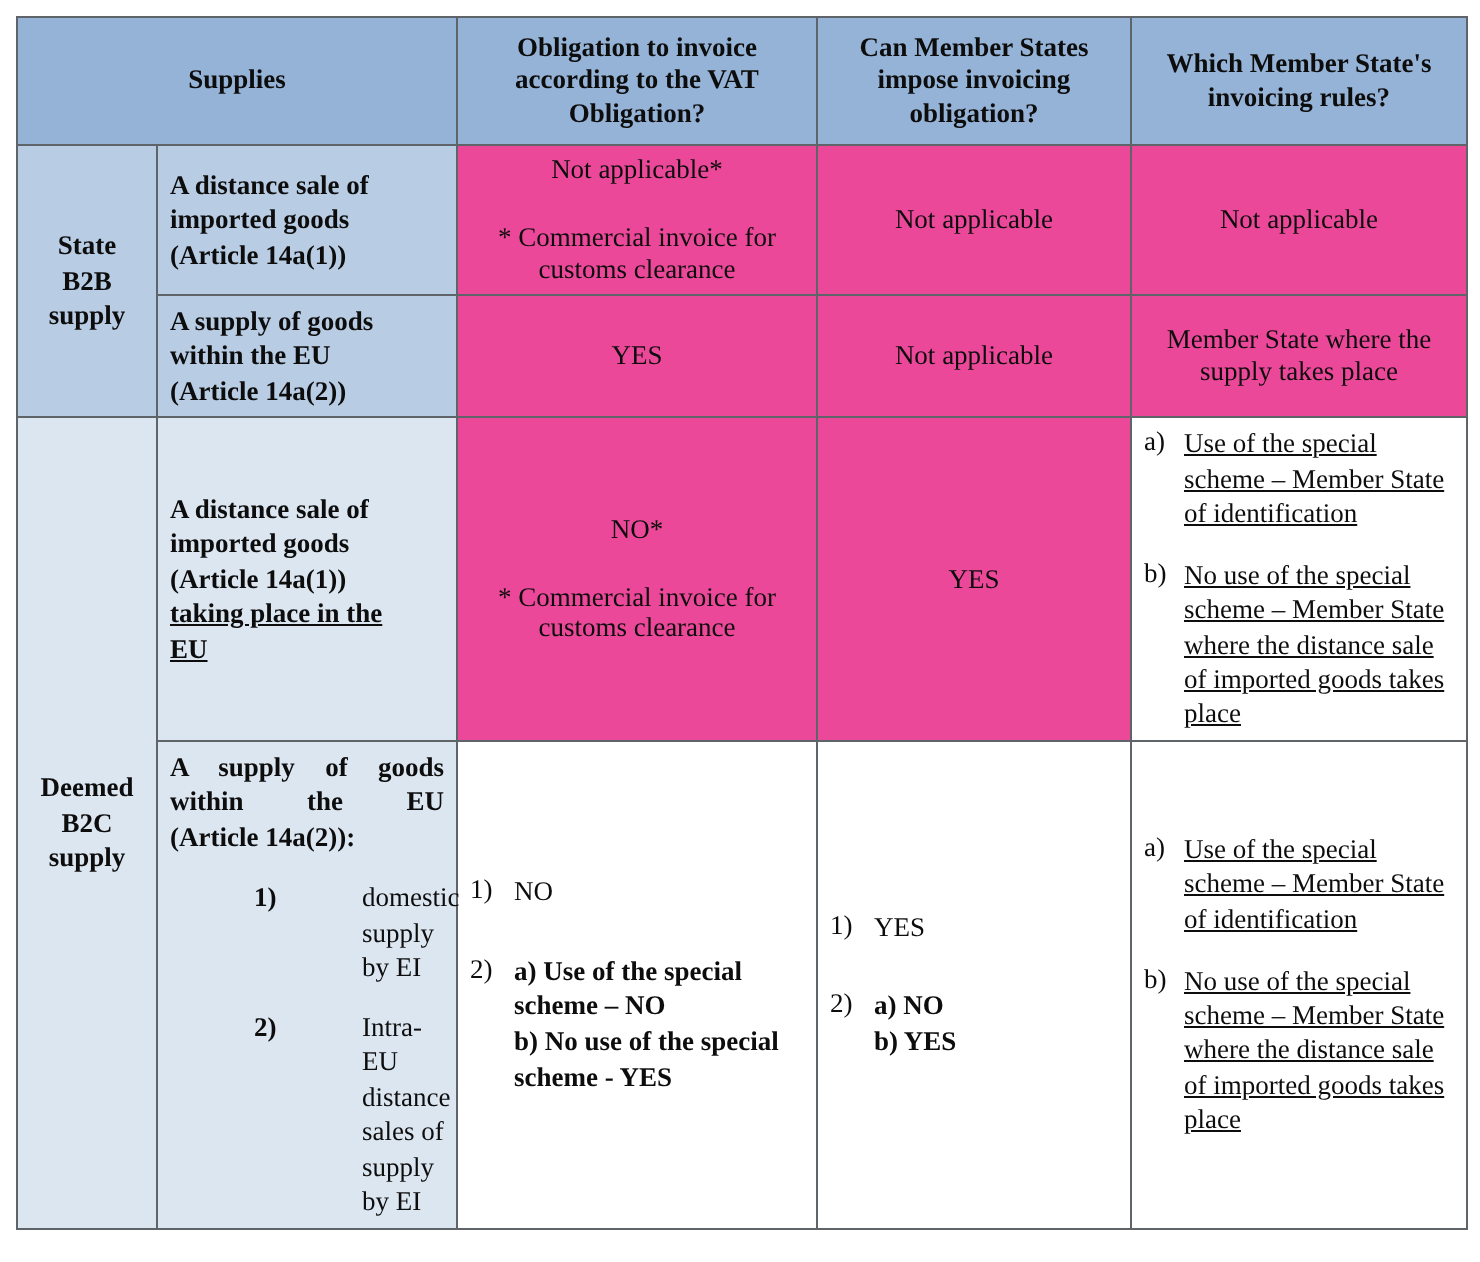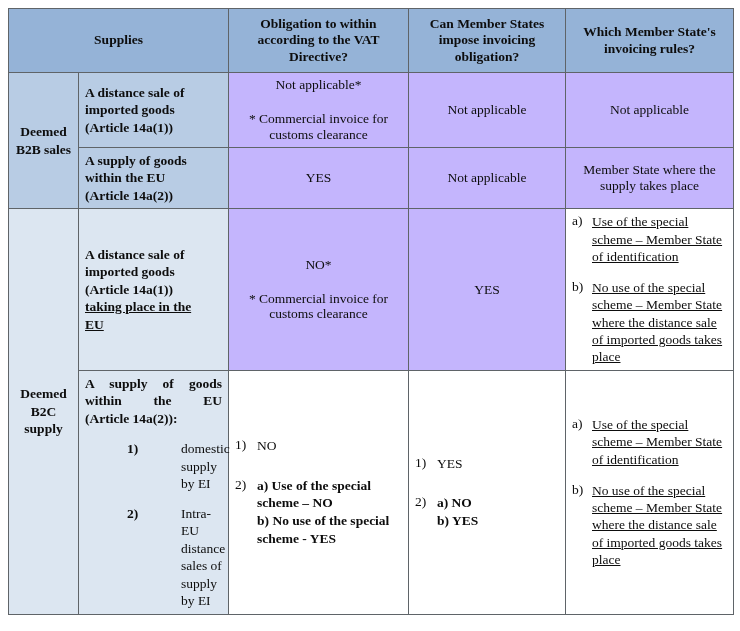--- a/index.html
+++ b/index.html
@@ -88,21 +88,21 @@
   td.supply-b2c-justify {
     background: #dce6f1;
     font-weight: bold;
     vertical-align: top;
     line-height: 1.32;
     padding-top: 8px;
   }
 
   
   td.data-center {
-    background: #c4b5fd;
+    background: #ec4899;
     text-align: center;
     vertical-align: middle;
   }
   td.data-left {
     background: #ffffff;
     text-align: left;
     vertical-align: middle;
   }
   td.data-top {
     background: #ffffff;
@@ -197,30 +197,30 @@
       <col class="c-group">
       <col class="c-supply">
       <col class="c-oblig">
       <col class="c-impose">
       <col class="c-which">
     </colgroup>
 
     <thead>
       <tr>
         <th colspan="2">Supplies</th>
-        <th>Obligation to within according to the VAT Directive?</th>
+        <th>Obligation to invoice according to the VAT Obligation?</th>
         <th>Can Member States impose invoicing obligation?</th>
         <th>Which Member State's invoicing rules?</th>
       </tr>
     </thead>
 
     <tbody>
 
       <tr>
-        <td class="group-b2b" rowspan="2">Deemed B2B sales</td>
+        <td class="group-b2b" rowspan="2">State B2B supply</td>
 
         <td class="supply-b2b">
           <span class="blk">A distance sale of</span>
           <span class="blk">imported goods</span>
           <span class="blk">(Article 14a(1))</span>
         </td>
 
         <td class="data-center">
           <span class="blk">Not applicable*</span>
           <span class="note blk">* Commercial invoice for</span>

